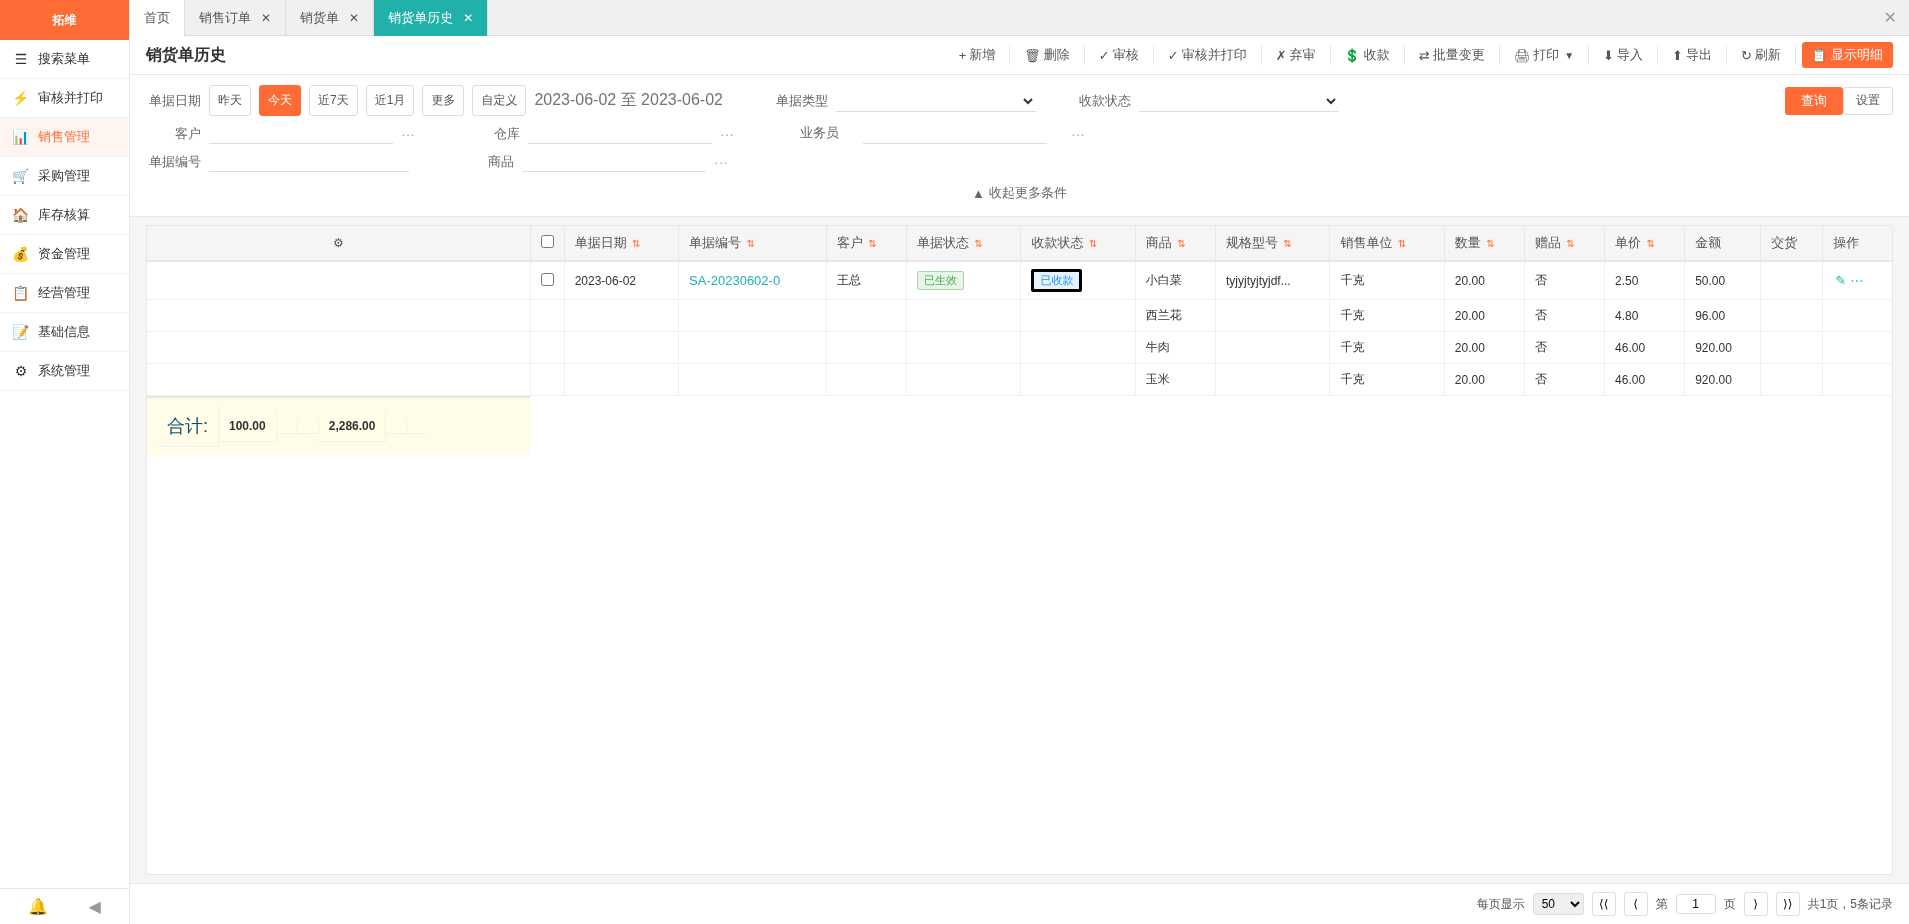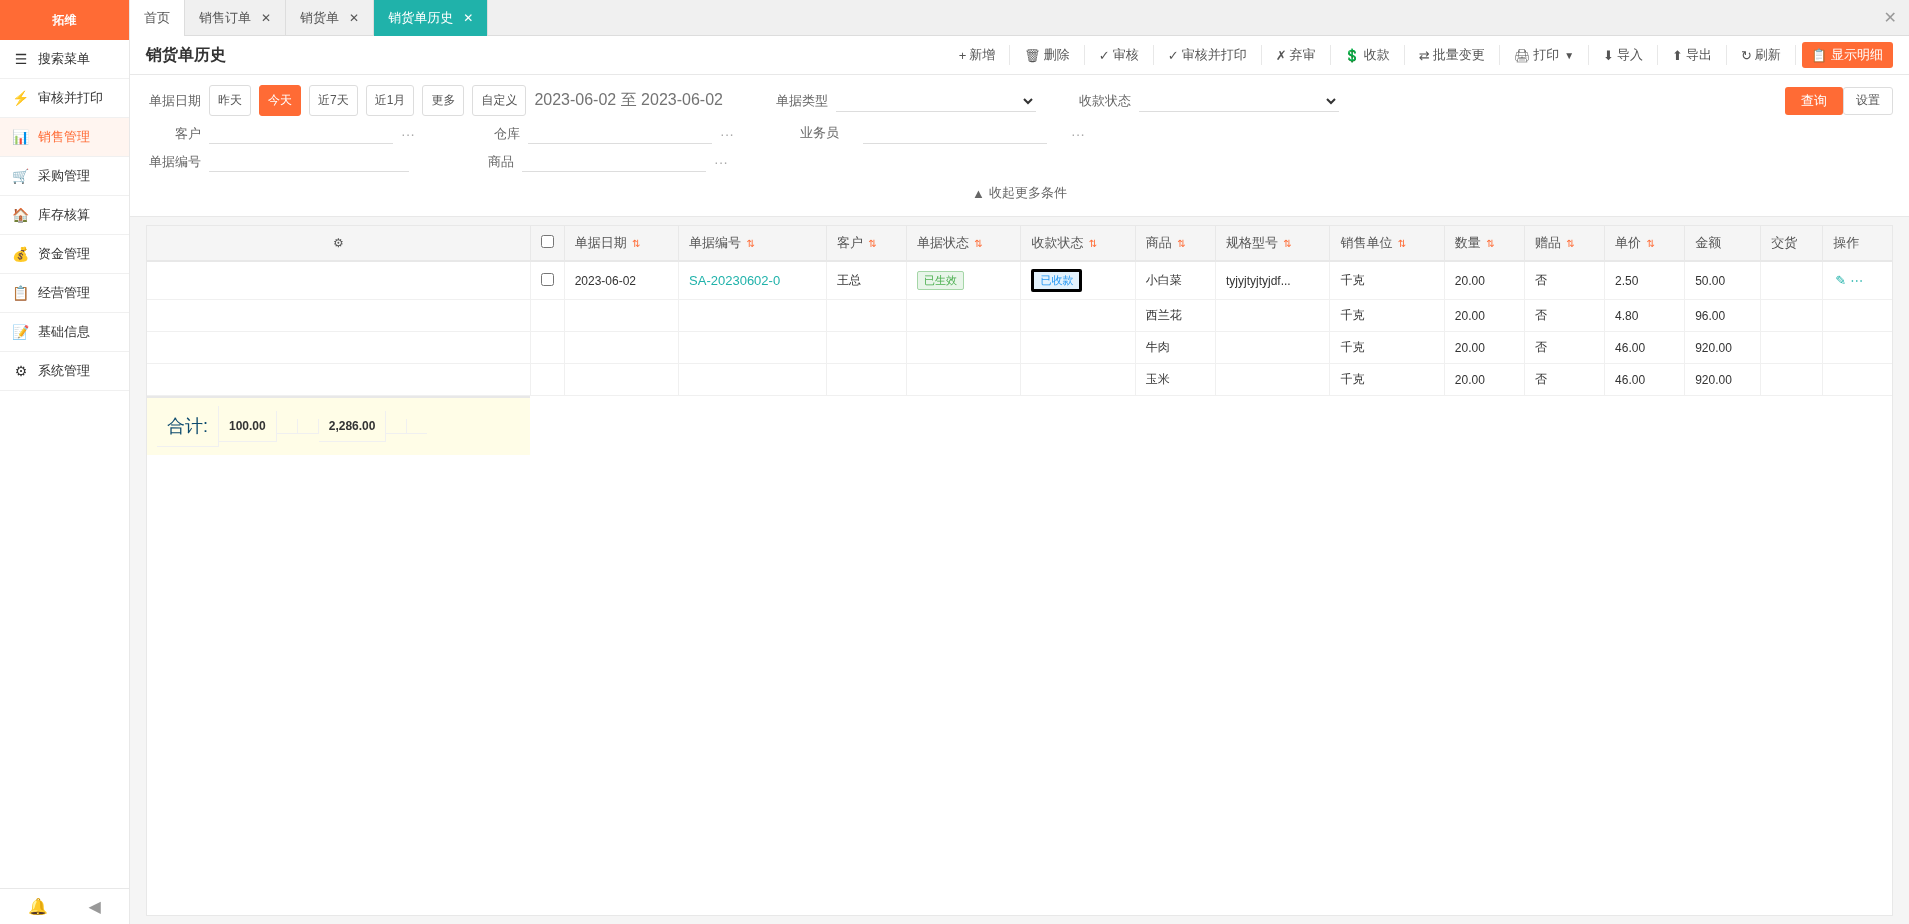--- a/index.html
+++ b/index.html
@@ -660,14 +660,30 @@
           <td style="background:#fffde7;"></td>
           <td style="background:#fffde7;"></td>
           <td style="background:#fffde7;padding:8px 10px;font-size:12px;font-weight:bold;">2,286.00</td>
           <td style="background:#fffde7;"></td>
           <td style="background:#fffde7;"></td>
         </tr>
       </tfoot>
     </table>
   </div>
 
+  <div class="pagination-bar">
+    <span>每页显示</span>
+    <select class="pagination-select">
+      <option>50</option>
+      <option>20</option>
+      <option>100</option>
+    </select>
+    <button class="page-btn">⟨⟨</button>
+    <button class="page-btn">⟨</button>
+    <span>第</span>
+    <input type="text" class="page-input" value="1" style="">
+    <span>页</span>
+    <button class="page-btn">⟩</button>
+    <button class="page-btn">⟩⟩</button>
+    <span>共1页，5条记录</span>
+  </div>
 
 </div>
 
 </body></html>

